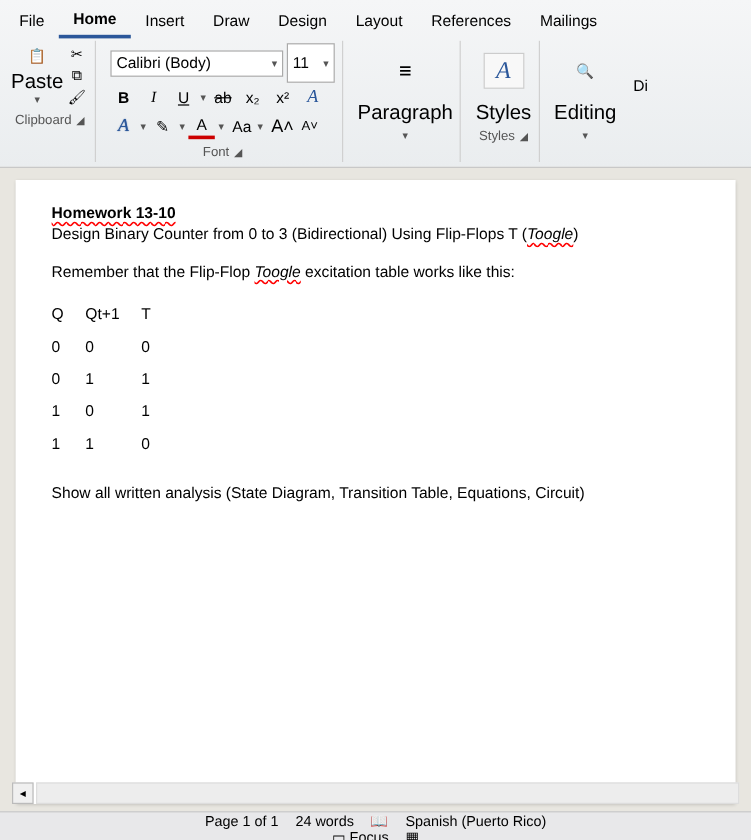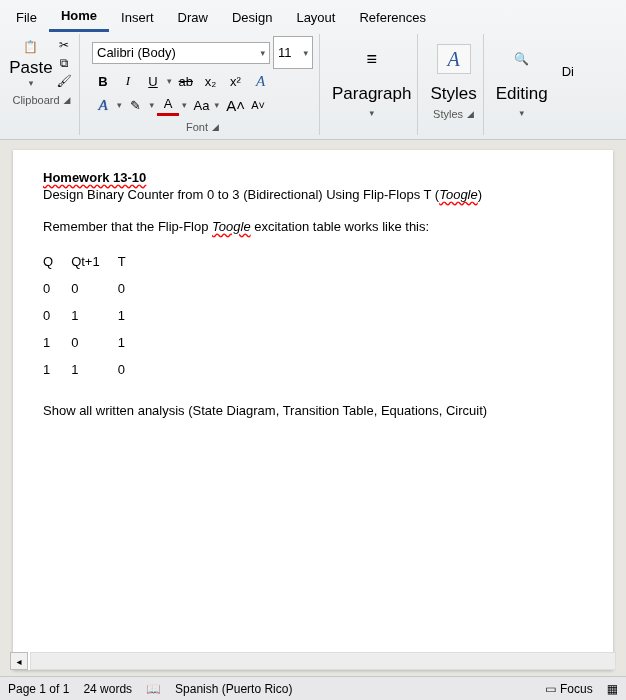--- a/index.html
+++ b/index.html
@@ -8,52 +8,53 @@
   .tabs { display: flex; align-items: center; padding: 2px 4px 0 4px; }
   .tab { padding: 6px 12px; cursor: pointer; }
   .tab.active { border-bottom: 3px solid #2b579a; font-weight: 600; }
   .tool-rows { display: flex; align-items: stretch; padding: 2px 4px 4px 4px; gap: 6px; }
   .group { display: flex; flex-direction: column; border-right: 1px solid #d0d0d0; padding: 2px 6px; }
   .row { display: flex; align-items: center; gap: 3px; min-height: 24px; }
   .paste-btn { display: flex; flex-direction: column; align-items: center; justify-content: center; width: 42px; }
   .mini-icon { width: 18px; height: 18px; display:inline-flex; align-items:center; justify-content:center; font-size:12px; }
   .group-label { text-align: center; font-size: 11px; color: #555; padding-top: 4px; display:flex; align-items:center; justify-content:center; gap:4px;}
   .launcher { font-size: 9px; color:#555; }
-  .font-select { width: 178px; height: 22px; border:1px solid #aaa; background:#fff; display:flex; align-items:center; padding:0 4px; justify-content:space-between;}
+  .font-select { width: 144px; height: 22px; border:1px solid #aaa; background:#fff; display:flex; align-items:center; padding:0 4px; justify-content:space-between;}
   .size-select { width: 40px; height:33px; border:1px solid #aaa; background:#fff; display:flex; align-items:center; padding:0 4px; justify-content:space-between;}
   .btn { padding:2px 4px; cursor:pointer; }
   .fmt { width:22px; text-align:center; }
   .styles-bigicon { width:34px; height:30px; display:flex; align-items:center; justify-content:center; border:1px solid #ccc; background:#f8f8f8; font-style:italic; font-family:"Times New Roman",serif; font-size:20px; color:#2b579a;}
   .document { background:#fff; margin:10px auto 0 auto; width:600px; height:520px; padding:20px 30px; overflow:hidden; box-shadow:0 1px 3px rgba(0,0,0,.2);}
   .doc-title { font-weight:bold; text-decoration: underline wavy red; text-underline-offset:2px; margin-bottom:0;}
   .doc-text { margin-bottom:12px; line-height:1.5;}
   .wavy { text-decoration: underline wavy red; text-underline-offset:2px;font-style:italic;}
   .ttable { border-collapse:collapse; margin: 6px 0 18px 0; }
   .ttable td, .ttable th { padding: 6px 18px 6px 0; text-align:left; font-weight:normal;}
-  .statusbar { position:absolute; bottom:0; left:0; right:0; height:24px; background:#e8e8ea; border-top:1px solid #c8c8c8; display:flex; align-items:center; justify-content:space-between; padding:0 8px; font-size:12px;}
+  .statusbar { position:absolute; bottom:0; left:0; right:0; height:24px; background:#e8e8ea; border-top:1px solid #c8c8c8; display:flex; align-items:center; justify-content:space-between; padding:0 8px; font-size:12px;flex-direction:column;}
   .status-left, .status-right { display:flex; align-items:center; gap:14px;}
   .scroll-back { position:absolute; bottom:30px; left:10px; width:18px; height:18px; background:#f0f0f0; border:1px solid #bbb; display:flex; align-items:center; justify-content:center; font-size:10px;}
   .scroll-track { position:absolute; bottom:30px; left:30px; right:10px; height:18px; background:#ededed; border:1px solid #ddd;}
   .caret { font-size:9px; color:#555;}
   .blue-a { color:#2b579a; font-family:"Times New Roman",serif; font-style:italic; font-size:15px;}
   .vert-stack { display:flex; flex-direction:column; align-items:center; justify-content:center; gap:0;}
   .label-under { font-size:17px; margin-top:2px;}
 </style>
 </head>
 <body>
 
 <div class="ribbon">
   <div class="tabs">
     <div class="tab">File</div>
     <div class="tab active">Home</div>
     <div class="tab">Insert</div>
     <div class="tab">Draw</div>
     <div class="tab">Design</div>
     <div class="tab">Layout</div>
     <div class="tab">References</div>
+    <div class="tab">Mailings</div>
   </div>
 
   <div class="tool-rows">
 
     <div class="group">
       <div class="row">
         <div class="paste-btn">
           <div class="mini-icon">📋</div>
           <div class="label-under">Paste</div>
           <span class="caret">▾</span>

